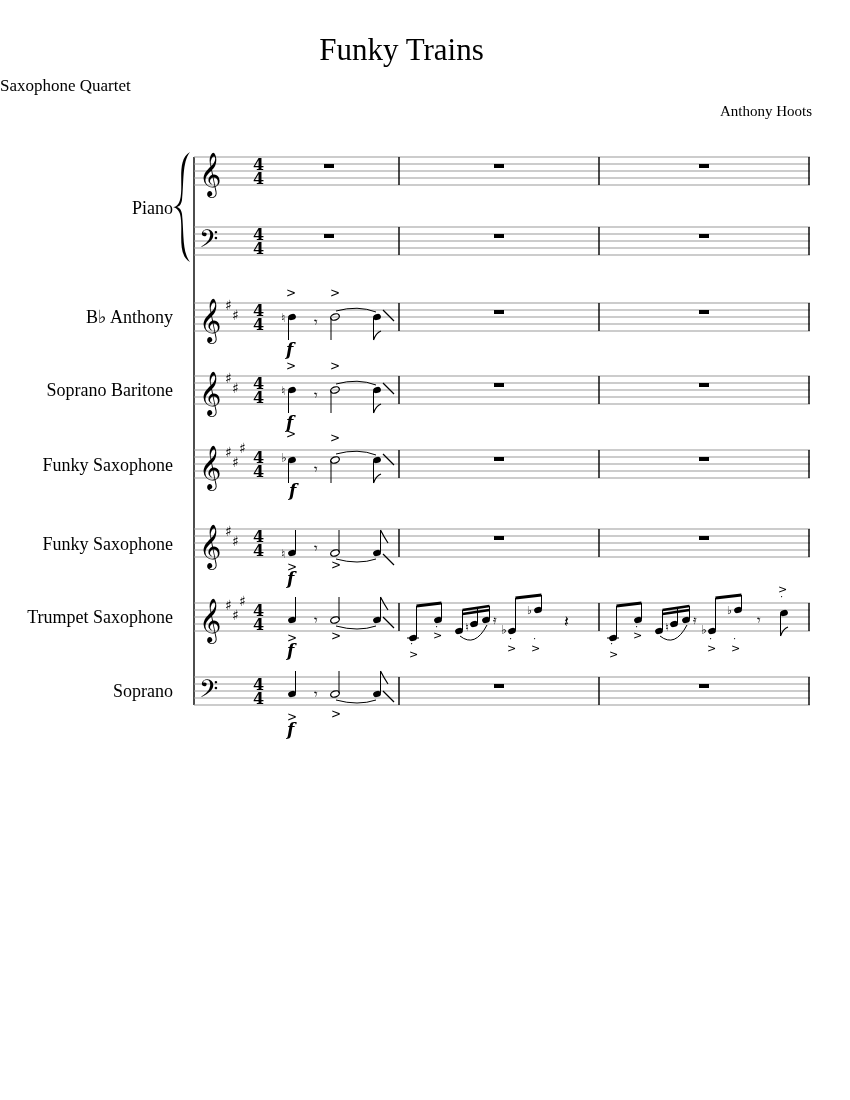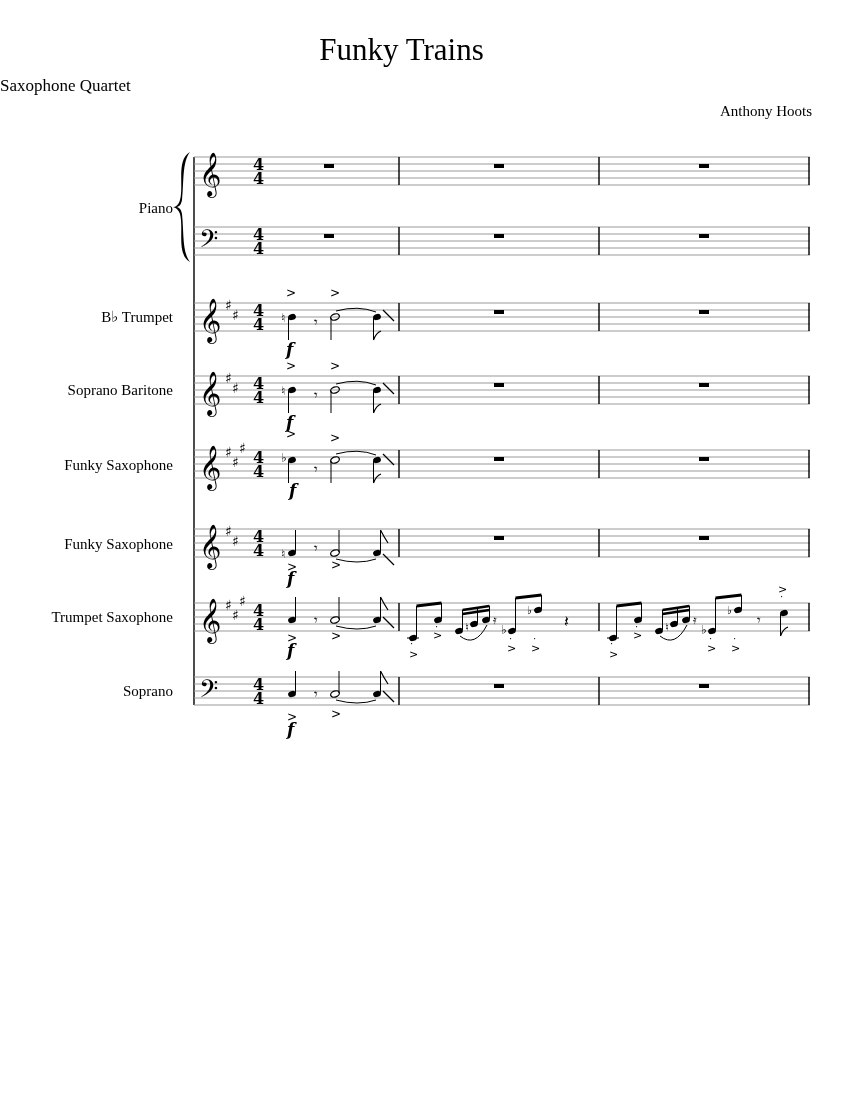--- a/index.html
+++ b/index.html
@@ -3,37 +3,37 @@
 <meta charset="utf-8">
 <style>
   html, body { margin: 0; padding: 0; background: #ffffff; }
   body { width: 850px; height: 1100px; position: relative; overflow: hidden;
          font-family: "Liberation Serif", "DejaVu Serif", serif; color: #000; }
   .title { position: absolute; left: 0; width: 803px; top: 30px; text-align: center;
            font-size: 31px; line-height: 40px; }
   .subtitle { position: absolute; left: 0; width: 850px; top: 75px; 
               font-size: 17px; line-height: 22px; }
   .composer { position: absolute; right: 38px; top: 90px; font-size: 15px; line-height: 20px; margin-top: 11px; }
-  .inst-label { position: absolute; right: 677px; font-size: 15px; line-height: 18px;
+  .inst-label { position: absolute; right: 677px; font-size: 18px; line-height: 18px;
                 white-space: nowrap; text-align: left; }
   svg.score { position: absolute; left: 0; top: 0; }
   .staffline { stroke: #9a9a9a; stroke-width: 1.1; }
   .bar { stroke: #000; stroke-width: 1.4; }
   .glyph { font-family: "DejaVu Serif", serif; fill: #000; }
   .dyn { font-family: "DejaVu Serif", serif; font-style: italic; font-weight: bold; fill: #000; }
 </style>
 </head>
 <body>
 
 <div class="title">Funky Trains</div>
 <div class="subtitle">Saxophone Quartet</div>
 <div class="composer">Anthony Hoots</div>
 
 <div class="inst-label" style="top:199px">Piano</div>
-<div class="inst-label" style="top:308px">B♭ Trumpet</div>
+<div class="inst-label" style="top:308px">B♭ Anthony</div>
 <div class="inst-label" style="top:381px">Soprano Baritone</div>
 <div class="inst-label" style="top:456px">Funky Saxophone</div>
 <div class="inst-label" style="top:535px">Funky Saxophone</div>
 <div class="inst-label" style="top:608px">Trumpet Saxophone</div>
 <div class="inst-label" style="top:682px">Soprano</div>
 
 <svg class="score" width="850" height="1100" viewBox="0 0 850 1100">
 
   <line x1="194" y1="157" x2="194" y2="705" class="bar"></line>
 

